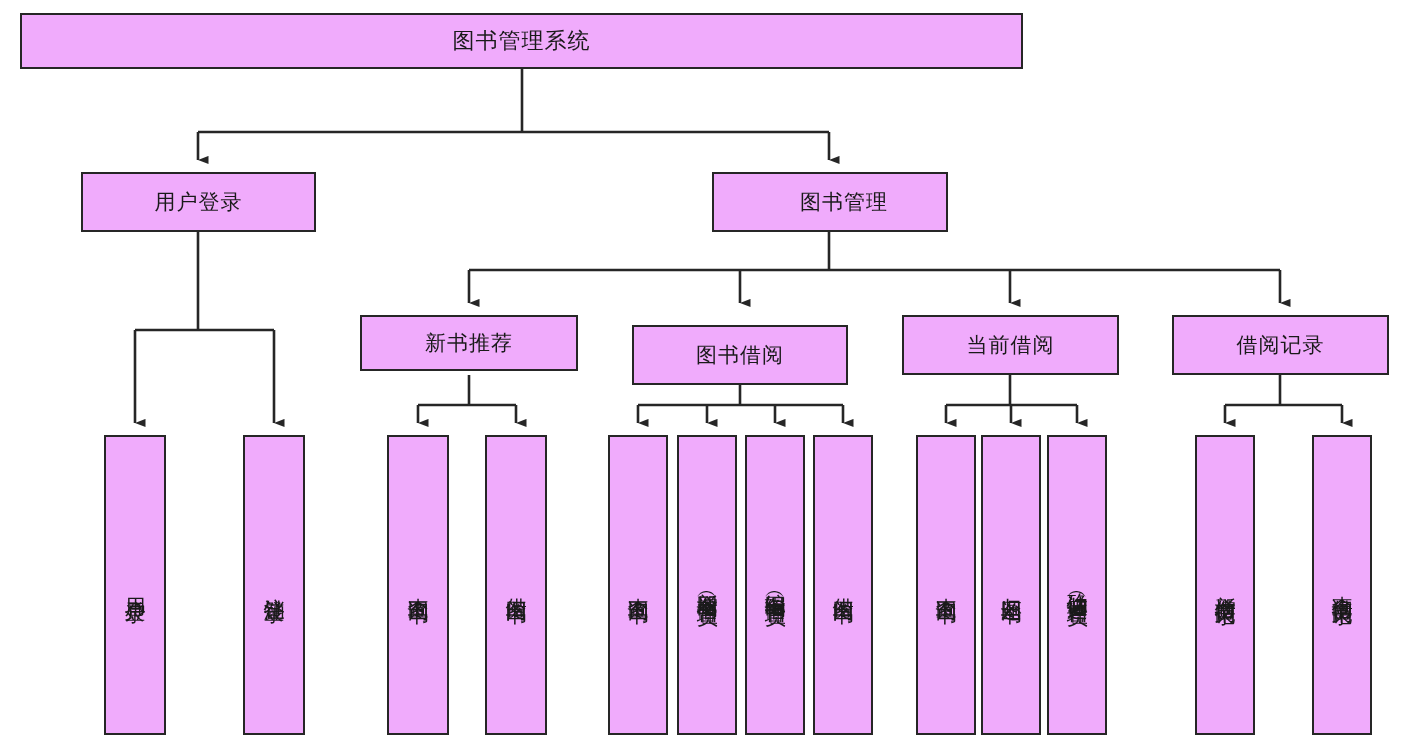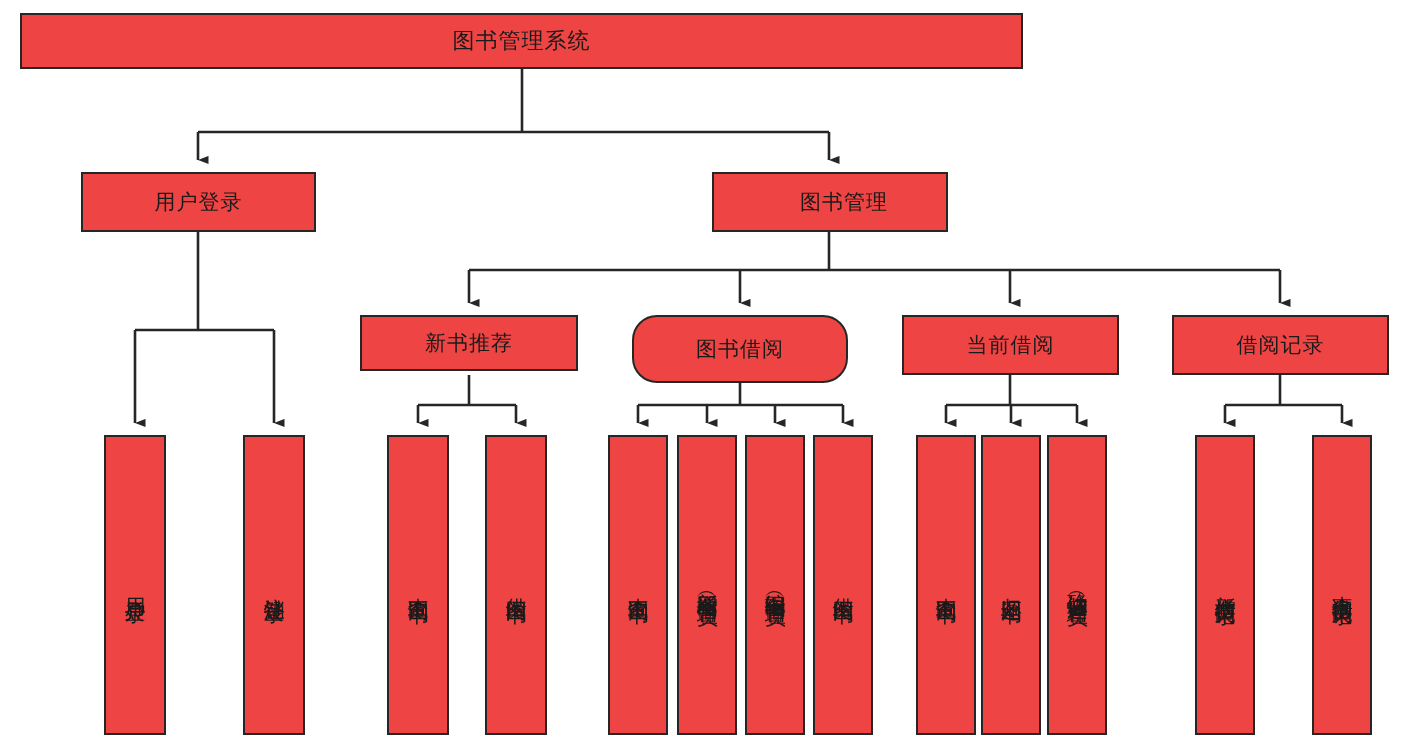--- a/index.html
+++ b/index.html
@@ -23,21 +23,21 @@
     position: absolute;
     left: 0;
     top: 0;
     width: 1405px;
     height: 747px;
   }
   .node-box {
     position: absolute;
     box-sizing: border-box;
     border: 2px solid #262626;
-    background: #ef4444;
+    background: #f0abfc;
     display: flex;
     align-items: center;
     justify-content: center;
     color: #1a1a1a;
   }
   .node-label {
     font-size: 21px;
     letter-spacing: 1px;
     line-height: 1.25;
     white-space: nowrap;
@@ -126,21 +126,21 @@
   <div class="node-box level2" style="left:81px; top:172px; width:235px; height:60px;">
     <span class="node-label">用户登录</span>
   </div>
   <div class="node-box level2" style="left:712px; top:172px; width:236px; height:60px;padding-left:28px;">
     <span class="node-label">图书管理</span>
   </div>
 
   <div class="node-box level3" style="left:360px; top:315px; width:218px; height:56px;">
     <span class="node-label">新书推荐</span>
   </div>
-  <div class="node-box level3" style="left:632px; top:315px; width:216px; height:68px;border-radius:25px;">
+  <div class="node-box level3" style="left:632px; top:325px; width:216px; height:60px;">
     <span class="node-label">图书借阅</span>
   </div>
   <div class="node-box level3" style="left:1172px; top:315px; width:217px; height:60px;">
     <span class="node-label">借阅记录</span>
   </div>
   <div class="node-box level3" style="left:902px; top:315px; width:217px; height:60px;">
     <span class="node-label">当前借阅</span>
   </div>
 
   <div class="node-box vertical" style="left:104px; top:435px; width:62px; height:300px;">

